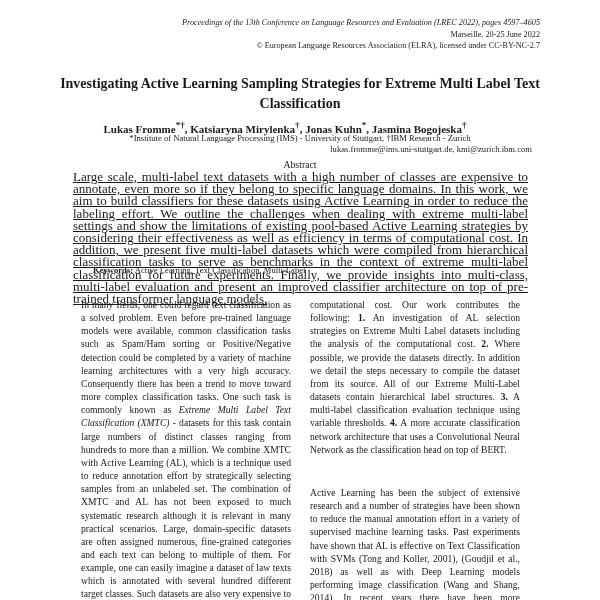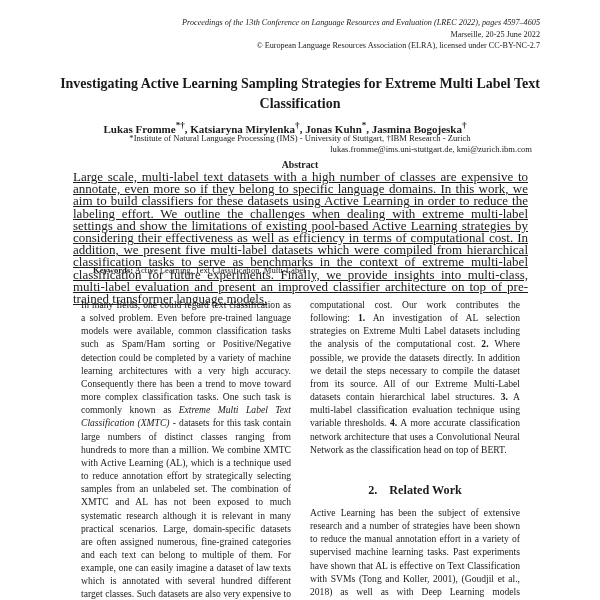--- a/index.html
+++ b/index.html
@@ -3,21 +3,21 @@
 <meta charset="utf-8">
 <style>
   html, body { margin:0; padding:0; background:#fff; }
   body { width:600px; height:600px; overflow:hidden; position:relative; font-family:"Liberation Serif", serif; color:#1a1a1a; }
   .header { position:absolute; right:60px; top:17px; text-align:right; font-size:8.2px; line-height:11.5px; color:#222; }
   .header .venue { font-style:italic; }
   .title { position:absolute; left:60px; width:480px; top:74px; text-align:center; font-weight:bold; font-size:14px; line-height:20px; }
   .authors { position:absolute; left:45px; width:480px; top:118px; text-align:center; font-weight:bold; font-size:11px; line-height:14px; }
   .affil { position:absolute; left:60px; width:480px; top:133px; text-align:center; font-size:8.6px; line-height:11px; }
   .email { position:absolute; left:52px; width:480px; top:144px; text-align:right; font-size:8.6px; line-height:11px; }
-  .abs-head { position:absolute; left:60px; width:480px; top:159px; text-align:center; font-weight:bold; font-size:9.8px; line-height:12px; }
+  .abs-head { position:absolute; left:60px; width:480px; top:159px; text-align:center; font-weight:normal; font-size:9.8px; line-height:12px; }
   .abstract { position:absolute; left:73px; width:455px; top:171px; font-size:13px; line-height:12.2px; text-align:justify;text-decoration:underline; }
   .keywords { position:absolute; left:73px; width:455px; top:264px; font-size:8.6px; line-height:12px; }
   .keywords b { font-weight:bold;margin-left:20px; }
   .col { position:absolute; top:290px; width:226px; font-size:9.6px; line-height:13.15px; text-align:justify; }
   .col.left { left:73px; }
   .col.right { left:302px; }
   .sec { text-align:center; font-weight:bold; font-size:12.2px; line-height:16px; margin:4px 0 6px 0; }
   .sec .num { margin-right:12px; }
   .para { margin:8px; }
   .para i { font-style:italic; }
@@ -52,17 +52,14 @@
   <span>Active Learning, Text Classification, Multi-Label</span>
 </div>
 
 <div class="col left">
   <p class="para"><span>In many fields, one could regard text classification as a solved problem. Even before pre-trained language models were available, common classification tasks such as Spam/Ham sorting or Positive/Negative detection could be completed by a variety of machine learning architectures with a very high accuracy. Consequently there has been a trend to move toward more complex classification tasks. One such task is commonly known as </span><i>Extreme Multi Label Text Classification (XMTC)</i><span> - datasets for this task contain large numbers of distinct classes ranging from hundreds to more than a million. We combine XMTC with Active Learning (AL), which is a technique used to reduce annotation effort by strategically selecting samples from an unlabeled set. The combination of XMTC and AL has not been exposed to much systematic research although it is relevant in many practical scenarios. Large, domain-specific datasets are often assigned numerous, fine-grained categories and each text can belong to multiple of them. For example, one can easily imagine a dataset of law texts which is annotated with several hundred different target classes. Such datasets are also very expensive to annotate due to requiring domain experts who will take a lot of time working through all</span></p>
 </div>
 
 <div class="col right">
   <p class="para"><span>computational cost. Our work contributes the following: </span><b>1.</b><span> An investigation of AL selection strategies on Extreme Multi Label datasets including the analysis of the computational cost. </span><b>2.</b><span> Where possible, we provide the datasets directly. In addition we detail the steps necessary to compile the dataset from its source. All of our Extreme Multi-Label datasets contain hierarchical label structures. </span><b>3.</b><span> A multi-label classification evaluation technique using variable thresholds. </span><b>4.</b><span> A more accurate classification network architecture that uses a Convolutional Neural Network as the classification head on top of BERT.</span></p>
   <div class="gap"></div>
-  <div class="sec">
-    <span class="num">2.</span><span>Related Work</span>
-  </div>
   <p class="para">Active Learning has been the subject of extensive research and a number of strategies have been shown to reduce the manual annotation effort in a variety of supervised machine learning tasks. Past experiments have shown that AL is effective on Text Classification with SVMs (Tong and Koller, 2001), (Goudjil et al., 2018) as well as with Deep Learning models performing image classification (Wang and Shang, 2014). In recent years there have been more approaches of applying AL to Deep Models, for example for Named Entity Recognition (Shen et al., 2017) and Text Classification</p>
 </div>
 
 </body></html>

